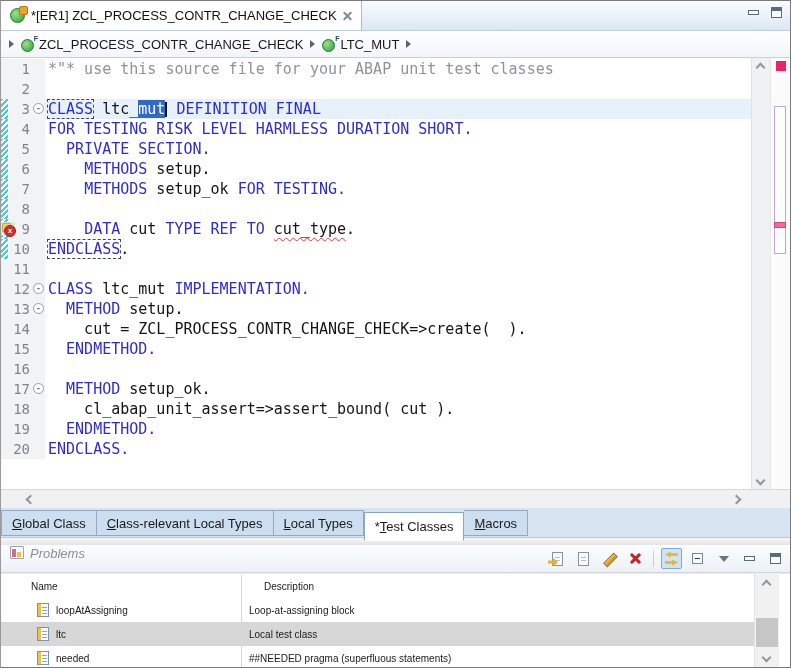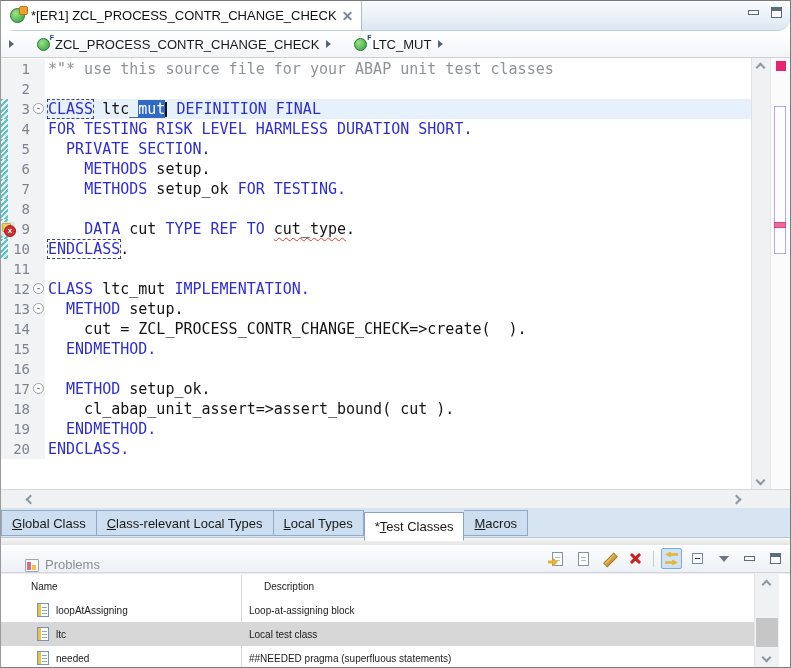--- a/index.html
+++ b/index.html
@@ -1,39 +1,39 @@
 <!DOCTYPE html>
 <html><head>
 <meta charset="utf-8">
 <style>
   * { margin:0; padding:0; box-sizing:border-box; }
   html,body { width:791px; height:668px; }
   body { font-family:"Liberation Sans", sans-serif; background:#fff; position:relative; }
   .window { width:791px; height:668px; border:1px solid #7a7a7a; border-left:1px solid #9a9a9a; overflow:hidden; background:#fff; display:flex; flex-direction:column; }
 
   
-  .tabbar { height:30px; flex:0 0 30px; display:flex; background:linear-gradient(#fafcfe,#dce7f2); border-bottom:1px solid #c0cfdf; position:relative;border-radius:13px; }
+  .tabbar { height:30px; flex:0 0 30px; display:flex; background:linear-gradient(#fafcfe,#dce7f2); border-bottom:1px solid #c0cfdf; position:relative; }
   .etab { display:flex; align-items:center; gap:6px; background:#fff; padding:0 9px; border-right:1px solid #b2bcc9; font-size:13px; color:#111; }
   .wbtns { position:absolute; right:8px; top:6px; display:flex; gap:12px; align-items:center; }
   .i-min { width:11px; height:5px; border:1px solid #5a6b7a; background:#fdfdfd; }
   .i-max { width:11px; height:11px; border:1px solid #5a6b7a; border-top:4px solid #5a6b7a; background:#fdfdfd; }
 
   .i-class { width:15px; height:15px; border-radius:50%; background:radial-gradient(circle at 35% 35%, #9be287, #2f9e3f); border:1px solid #1d7a2c; position:relative; flex:0 0 15px; }
   .i-class.badged::after { content:""; position:absolute; top:-3px; right:-4px; width:7px; height:7px; background:#f0a030; border:1px solid #b87818; border-radius:2px; }
   .i-class-sm { width:13px; height:13px; border-radius:50%; background:radial-gradient(circle at 35% 35%, #9be287, #2f9e3f); border:1px solid #1d7a2c; position:relative; flex:0 0 13px; }
   .i-class-sm::after { content:"F"; position:absolute; top:-5px; right:-5px; font:bold 7px/7px "Liberation Sans", sans-serif; color:#23406e; }
 
   .i-x-sm { position:relative; width:9px; height:9px; display:inline-block; }
   .i-x-sm::before,.i-x-sm::after { content:""; position:absolute; left:-1px; top:4px; width:11px; height:2px; background:#7e8a98; border-radius:1px; }
   .i-x-sm::before { transform:rotate(45deg); } .i-x-sm::after { transform:rotate(-45deg); }
 
   
   .breadcrumb { height:27px; flex:0 0 27px; display:flex; align-items:center; gap:7px; padding-left:8px; background:linear-gradient(#ffffff,#f2f5f9); border-bottom:1px solid #cfcfcf; font-size:13px; color:#1a1a1a; }
   .bc-arrow { width:0; height:0; border-left:5px solid #5a6472; border-top:4px solid transparent; border-bottom:4px solid transparent; }
-  .bc-item { display:flex; align-items:center; gap:5px;margin-left:16px; }
+  .bc-item { display:flex; align-items:flex-end; gap:5px; }
 
   
   .editor { flex:0 0 431px; height:431px; display:flex; background:#fff; overflow:hidden; }
   .codecol { flex:1; overflow:hidden; padding-top:1px; }
   .crow { display:flex; height:20px; }
   .crow.cur { background:#e7f1fc; }
   .gut { flex:0 0 44px; width:44px; display:flex; background:#f1f3f5; position:relative; }
   .chgbar { flex:0 0 7px; width:7px; }
   .crow.chg .chgbar { background:repeating-linear-gradient(135deg,#5fc4ca 0 2px,#eaf7f8 2px 4px); }
   .gnum { flex:1; text-align:right; font:14px/20px "DejaVu Sans Mono", monospace; color:#7e8590; padding-right:2px; }
@@ -68,21 +68,21 @@
   .pagetabs { flex:0 0 30px; height:30px; background:#d7e4f1; display:flex; align-items:flex-start; border-bottom:1px solid #bac7d6; }
   .ptab { height:26px; margin-top:2px; padding:0 10px; background:#ccdeef; border:1px solid #93a9c3; border-left:none; font-size:13px; line-height:25px; color:#1a1a1a; white-space:nowrap; }
   .ptab:first-child { border-left:1px solid #93a9c3; }
   .ptab.active { background:#fff; height:29px; margin-top:4px; line-height:28px; border:1px solid #8fa5bf; border-bottom:1px solid #fff; position:relative; z-index:2; }
   .ptab u { text-decoration:underline; }
 
   .sash { flex:0 0 7px; height:7px; background:linear-gradient(#f7f7f7,#e4e4e4); }
 
   
   .ptabbar { flex:0 0 28px; height:28px; background:linear-gradient(#fcfdfe,#edf1f6); display:flex; align-items:flex-end; border-bottom:1px solid #d2d6dc; position:relative; }
-  .vtab { display:flex; align-items:flex-end; gap:6px; padding:0 24px; height:26px; font-size:13px; color:#8a8f96; }
+  .vtab { display:flex; align-items:flex-start; gap:6px; padding:0 9px; height:26px; font-size:13px; color:#8a8f96;font-style:italic; }
   .vtab.active { background:#fff; border:1px solid #b8c4d2; border-bottom:1px solid #fff; margin-bottom:-1px; border-radius:3px 3px 0 0; color:#222; }
   .i-problems { width:14px; height:13px; border:1px solid #9aa4b2; background:#fdfdfd; position:relative; border-radius:1px; }
   .i-problems::before { content:""; position:absolute; left:1px; top:2px; width:4px; height:8px; background:#e06a7a; }
   .i-problems::after { content:""; position:absolute; right:2px; top:5px; width:4px; height:5px; background:#f0c04a; }
   .i-template { width:12px; height:14px; border:1px solid #7d93ad; background:#fff; position:relative; flex:0 0 12px; }
   .i-template::before { content:""; position:absolute; left:0; top:0; bottom:0; width:3px; background:#e8c34a; }
   .i-template::after { content:""; position:absolute; left:4px; right:1px; top:2px; bottom:2px; background:repeating-linear-gradient(#ffffff 0 1px, #7fa8dc 1px 2px, #ffffff 2px 3px); }
 
   .ptoolbar { position:absolute; right:4px; top:3px; display:flex; align-items:center; gap:5px; }
   .tbtn { width:21px; height:21px; display:flex; align-items:center; justify-content:center; position:relative; }

